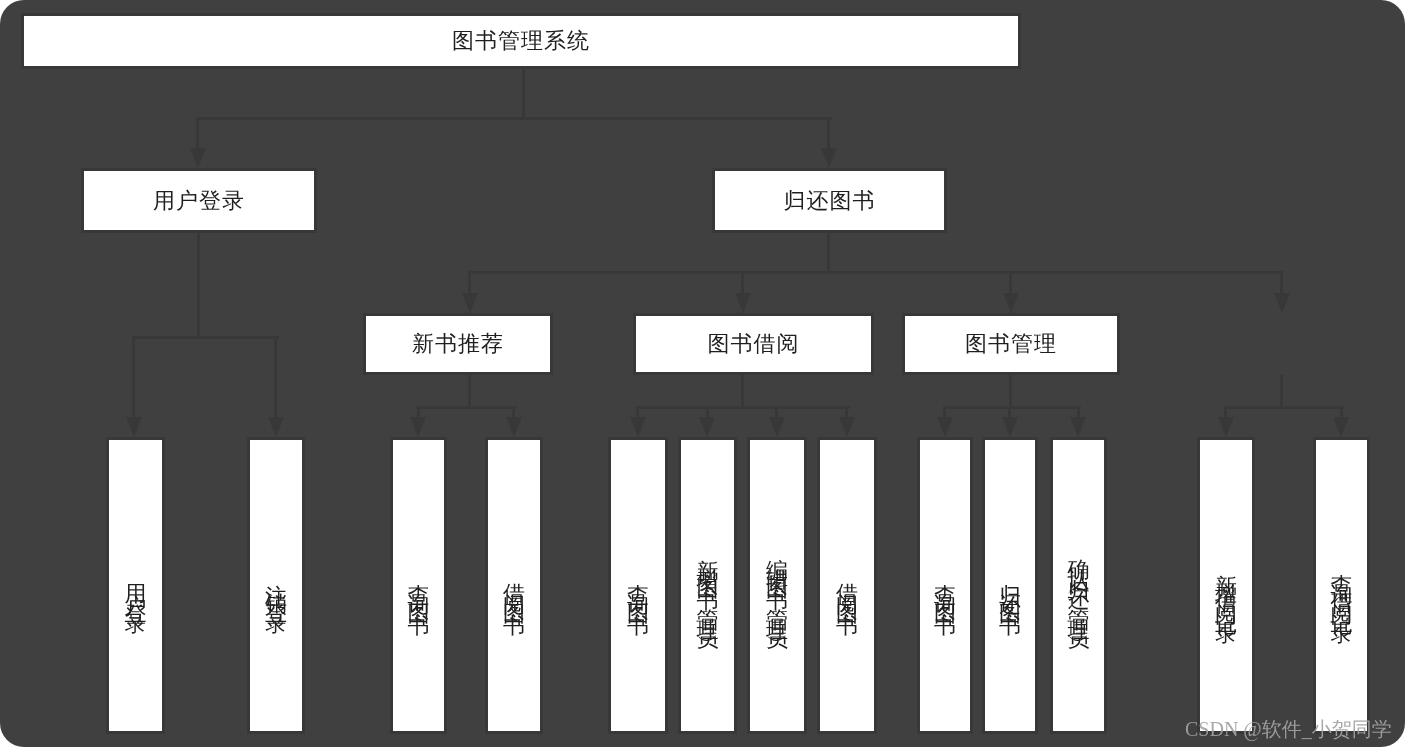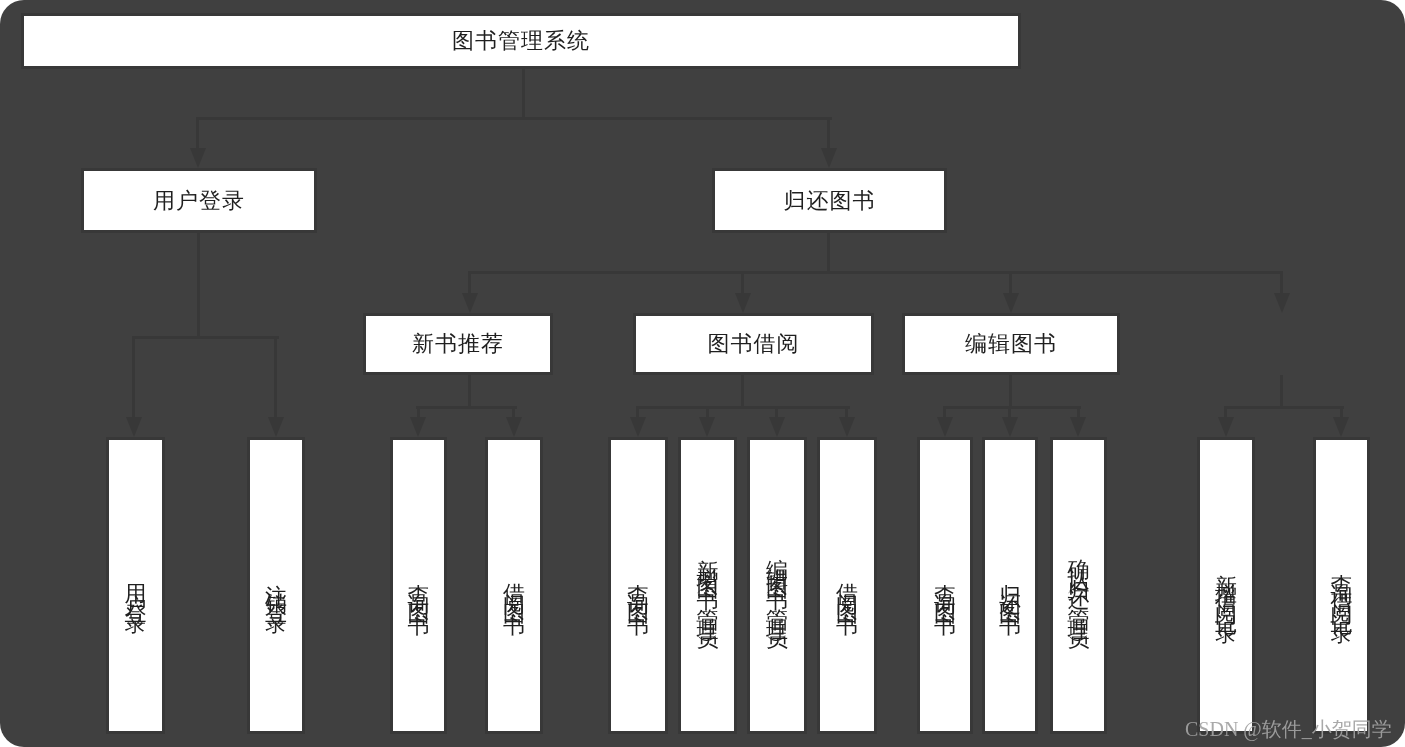--- a/index.html
+++ b/index.html
@@ -48,21 +48,21 @@
 
   <div class="node h" style="left:363px;top:313px;width:190px;height:62px">
     <span>新书推荐</span>
   </div>
 
   <div class="node h" style="left:633px;top:313px;width:241px;height:62px">
     <span>图书借阅</span>
   </div>
 
   <div class="node h" style="left:902px;top:313px;width:218px;height:62px">
-    <span>编辑图书</span>
+    <span>图书管理</span>
   </div>
 
 
   <div class="node v" style="left:106px;top:437px;width:59px;height:297px">
     <span>用户登录</span>
   </div>
 
   <div class="node v" style="left:247px;top:437px;width:58px;height:297px">
     <span>注销登录</span>
   </div>

